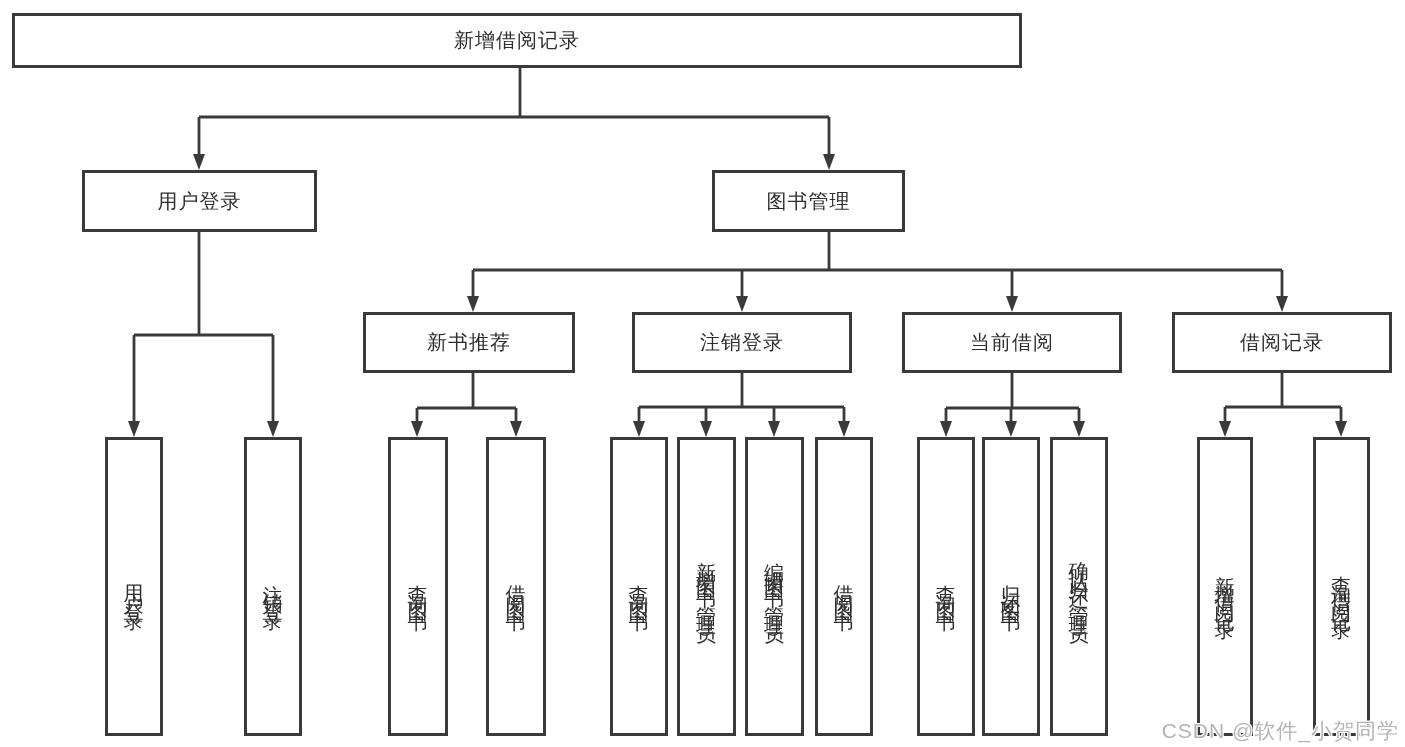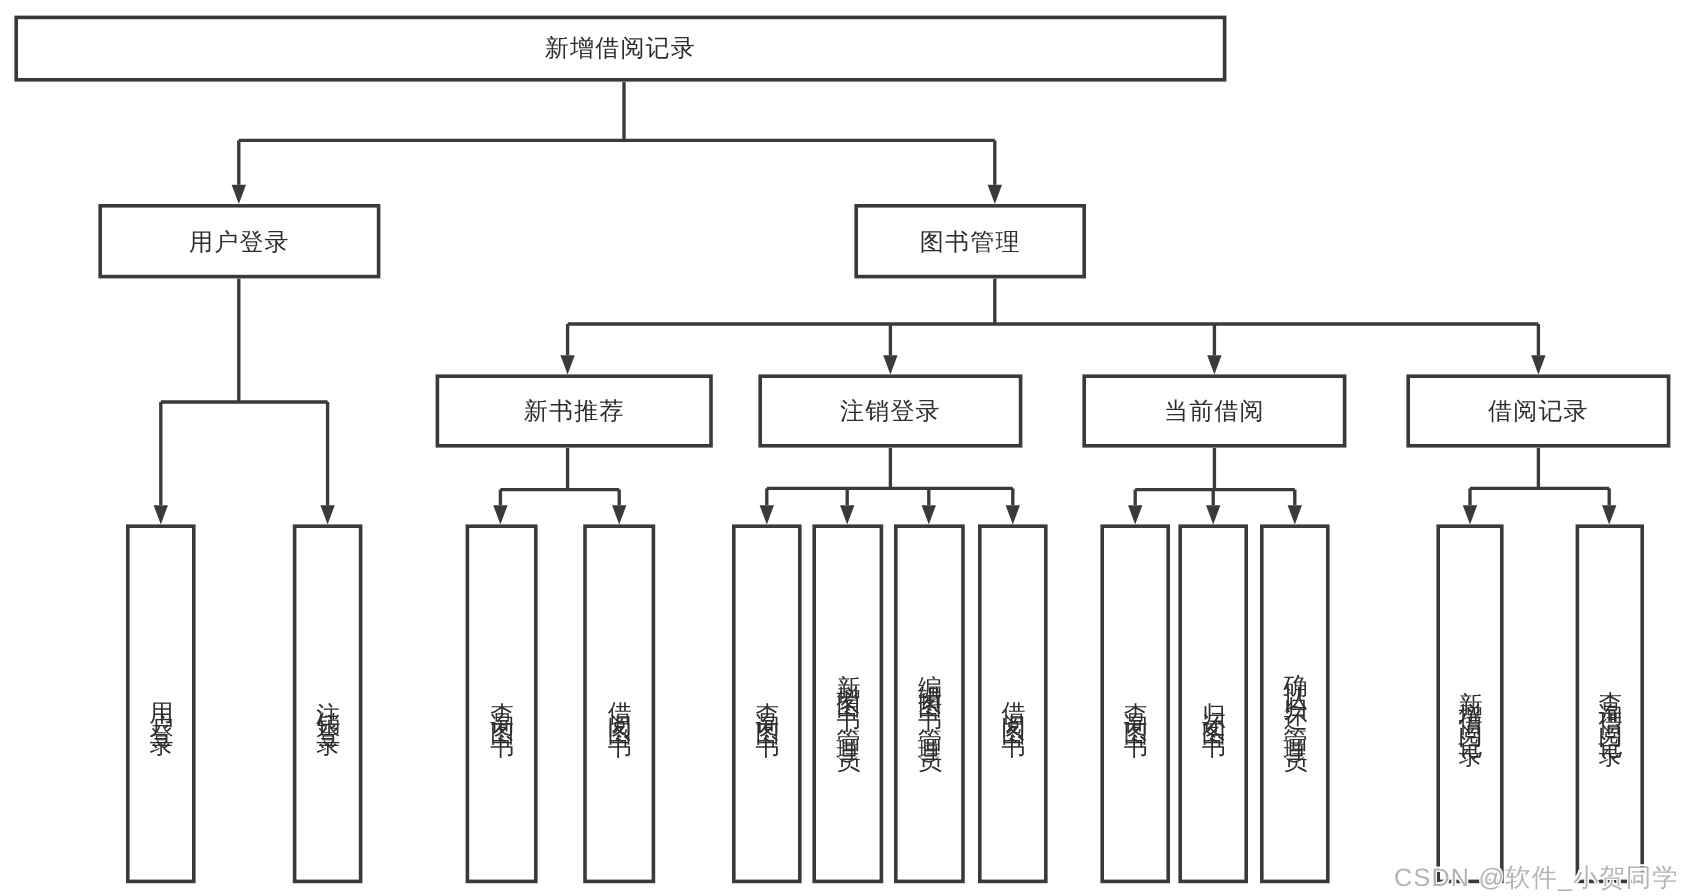--- a/index.html
+++ b/index.html
@@ -35,21 +35,21 @@
     text-orientation:mixed;
     font-size:20px;
     letter-spacing:9px;
     color:var(--text);
     line-height:1;
   }
   
   .n-root{left:12px;top:13px;width:1010px;height:55px;}
   .n-user-login{left:82px;top:170px;width:235px;height:62px;}
   .n-book-mgmt{left:712px;top:170px;width:193px;height:62px;}
-  .n-new-rec{left:363px;top:312px;width:231px;height:61px;}
+  .n-new-rec{left:363px;top:312px;width:212px;height:61px;}
   .n-borrow{left:632px;top:312px;width:220px;height:61px;}
   .n-current{left:902px;top:312px;width:220px;height:61px;}
   .n-records{left:1172px;top:312px;width:220px;height:61px;justify-content:center;}
   .leaf{top:437px;height:299px;}
   .n-a1{left:105px;width:58px;}
   .n-a2{left:244px;width:58px;}
   .n-b1{left:388px;width:60px;}
   .n-b2{left:486px;width:60px;}
   .n-c1{left:610px;width:58px;}
   .n-c2{left:677px;width:59px;}

